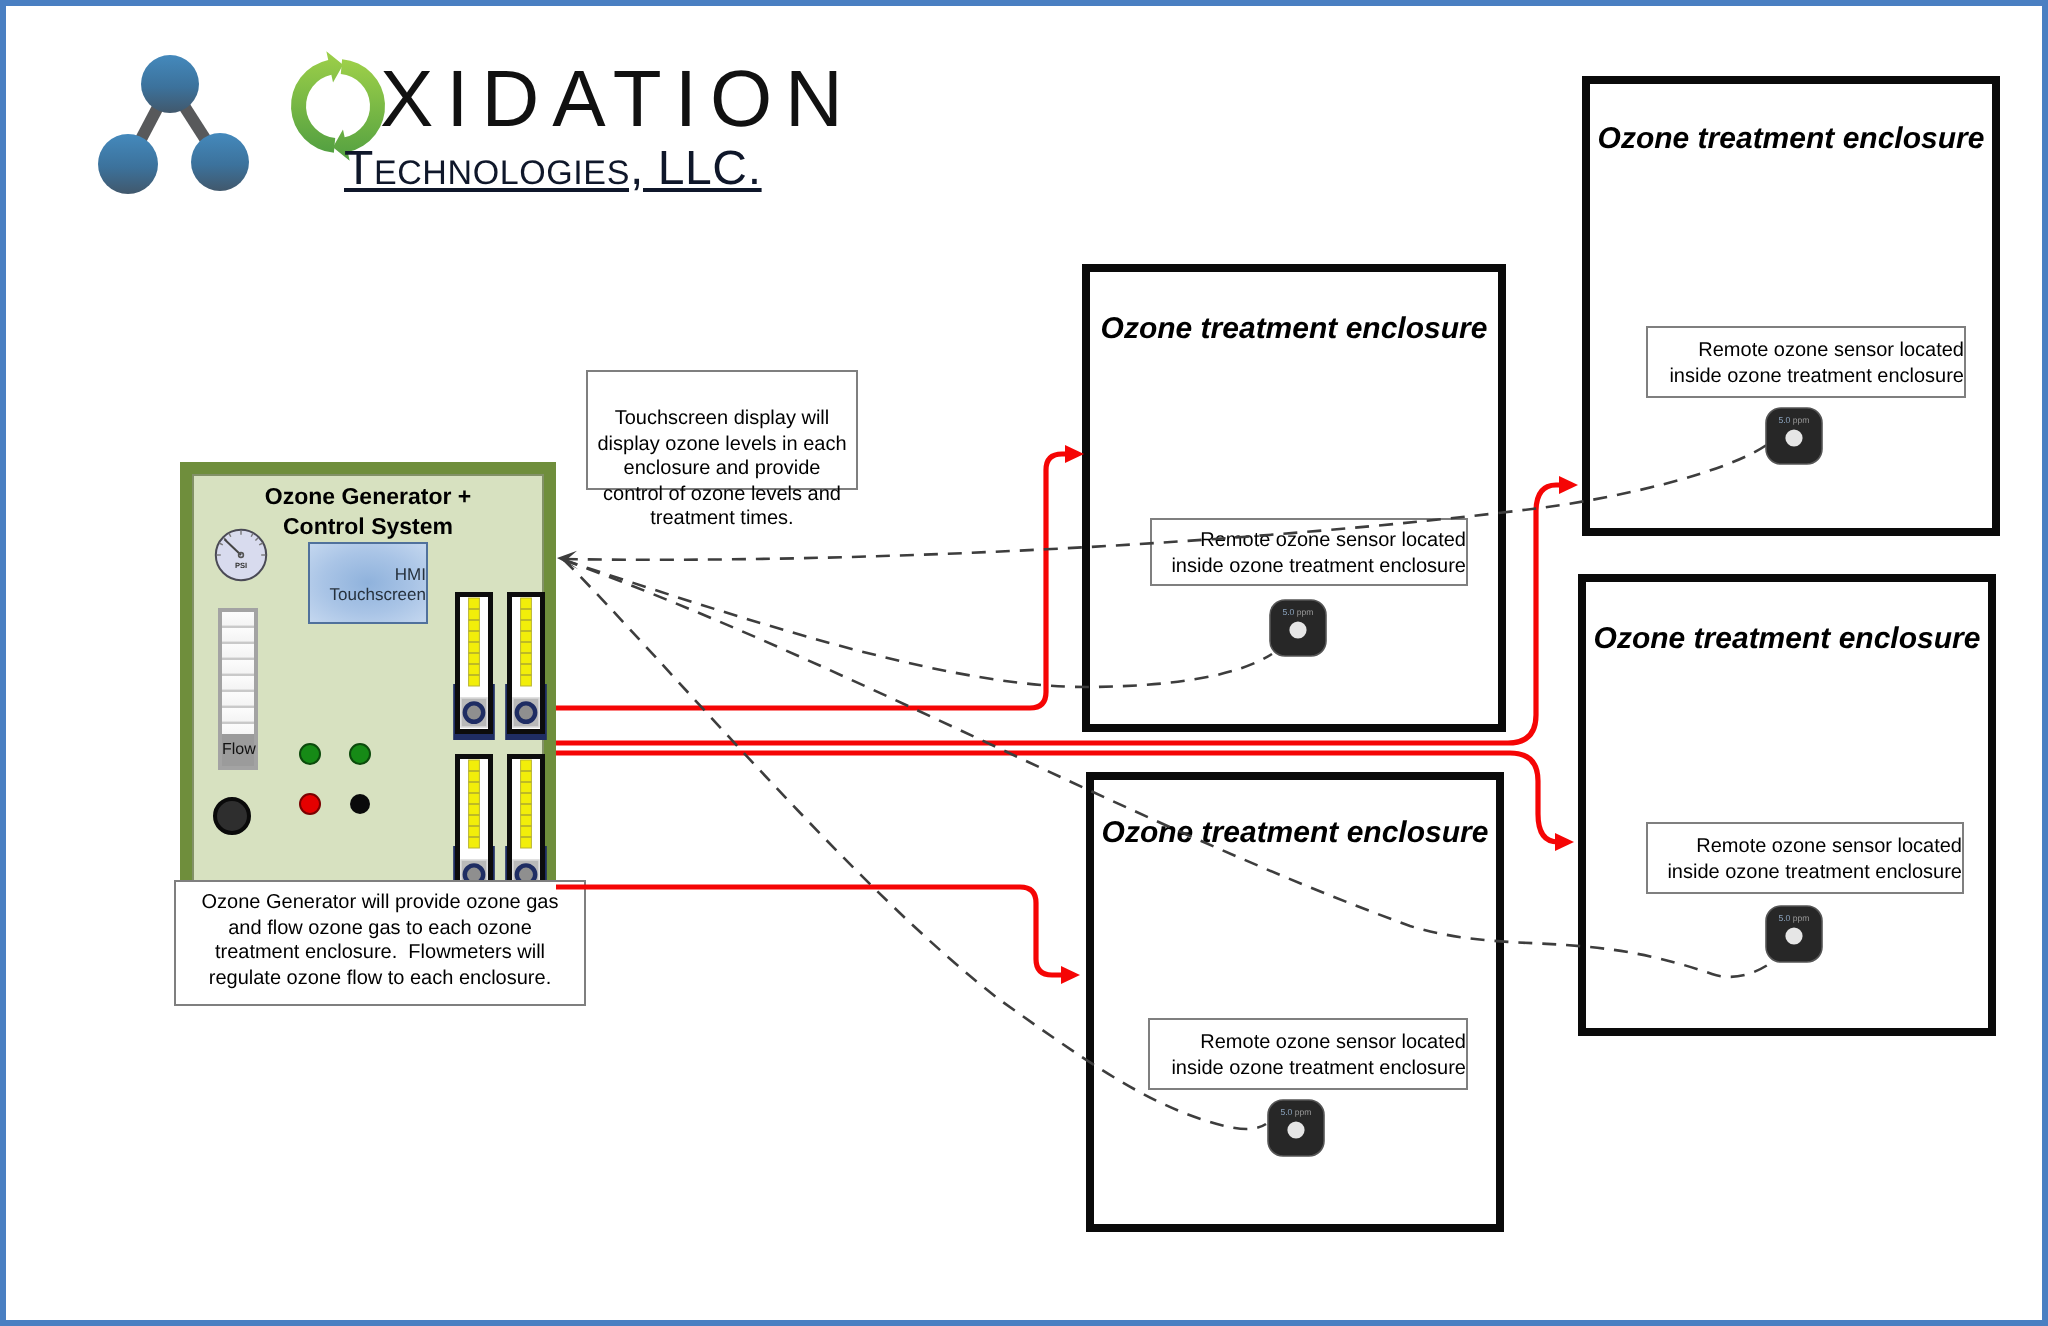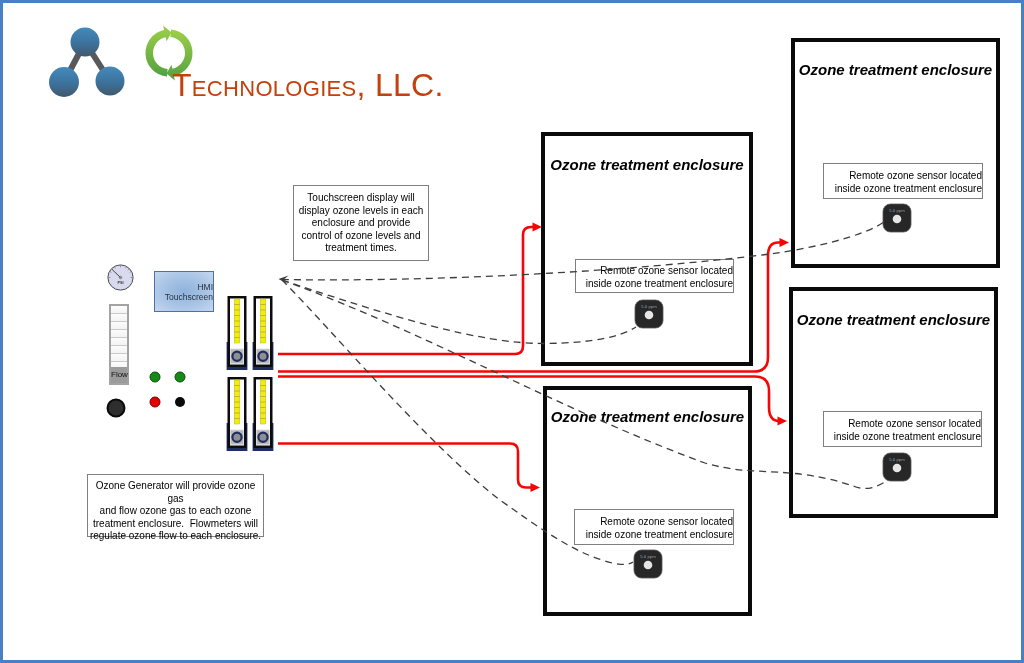--- a/index.html
+++ b/index.html
@@ -35,22 +35,26 @@
   <svg class="abs" style="left:139px; top:21px;" width="60" height="62" viewBox="-3 -5 60 62">
     <defs>
         <linearGradient id="recg" x1="0" y1="0" x2="0" y2="1">
       <stop offset="0" stop-color="#9ed049"></stop>
           <stop offset="1" stop-color="#53a041"></stop>
     </linearGradient>
       </defs>
     <path d="M24.95,50.41 A23.5,23.5 0 0 1 22.11,4.01 L21.18,-0.39 L29.53,6.4 L24.51,15.26 L23.67,11.35 A16.0,16.0 0 0 0 25.61,42.94 Z" fill="url(#recg)"></path>
     <path d="M29.05,3.59 A23.5,23.5 0 0 1 31.89,49.99 L32.82,54.39 L24.47,47.6 L29.49,38.74 L30.33,42.65 A16.0,16.0 0 0 0 28.39,11.06 Z" fill="url(#recg)"></path>
   </svg>
-  <div class="abs" style="left:172px; top:71px; font-size:32px; line-height:28px; letter-spacing:0.3px; color:#c2410c; font-variant:small-caps;">Technologies, LLC.</div>
+  <div class="abs" style="left:190px; top:30px; font-size:40px; line-height:40px; letter-spacing:6.5px; color:#111; font-weight:normal;">XIDATION</div>
+  <div class="abs" style="left:172px; top:71px; font-size:24px; line-height:28px; letter-spacing:0.3px; color:#0f172a; font-variant:small-caps;text-decoration:underline;">Technologies, LLC.</div>
 
+  <div class="abs" style="left:90px; top:231px; width:188px; height:225px; background:#d7e1c0; border:6px solid #6f8e3c; box-shadow: inset 0 0 0 1px rgba(60,80,30,.55);">
+    <div style="position:absolute; left:0; top:5px; width:100%; text-align:center; font-weight:bold; font-size:11.5px; line-height:14.5px; color:#000;">Ozone Generator +<br>Control System</div>
+  </div>
 
   <svg class="abs" style="left:107px; top:264px;" width="27" height="27" viewBox="0 0 27 27">
     <circle cx="13.5" cy="13.5" r="12.6" fill="#d8dbee" stroke="#4a4a55" stroke-width="1"></circle>
     <g stroke="#777" stroke-width="0.7">
       <line x1="13.5" y1="1.4" x2="13.5" y2="3.4"></line>
         <line x1="25.6" y1="13.5" x2="23.6" y2="13.5"></line>
       <line x1="1.4" y1="13.5" x2="3.4" y2="13.5"></line>
         <line x1="4.9" y1="4.9" x2="6.3" y2="6.3"></line>
       <line x1="22.1" y1="4.9" x2="20.7" y2="6.3"></line>
         <line x1="7.5" y1="2.6" x2="8.4" y2="4.4"></line>
@@ -96,23 +100,23 @@
         <rect x="3" y="53" width="13" height="14.5" fill="#b9b9b9" stroke="#d9d9d9" stroke-width="0.8"></rect>
         <circle cx="9.5" cy="60.3" r="4.6" fill="#8f8f8f" stroke="#1f2d63" stroke-width="2.2"></circle>
       </g>
     </defs>
     <use href="#fm" x="3.5" y="3"></use>
     <use href="#fm" x="29.5" y="3"></use>
     <use href="#fm" x="3.5" y="84"></use>
     <use href="#fm" x="29.5" y="84"></use>
   </svg>
 
-  <div class="note" style="left:293px; top:185px; width:136px; height:76px; padding-top:6px;">Touchscreen display will<br>display ozone levels in each<br>enclosure and provide<br>control of ozone levels and<br>treatment times.</div>
+  <div class="note" style="left:293px; top:185px; width:136px; height:60px; padding-top:18px;">Touchscreen display will<br>display ozone levels in each<br>enclosure and provide<br>control of ozone levels and<br>treatment times.</div>
 
-  <div class="note" style="left:87px; top:474px; width:177px; height:63px; padding-top:5px;">Ozone Generator will provide ozone gas<br>and flow ozone gas to each ozone<br>treatment enclosure.&nbsp; Flowmeters will<br>regulate ozone flow to each enclosure.</div>
+  <div class="note" style="left:87px; top:440px; width:206px; height:63px; padding-top:5px;">Ozone Generator will provide ozone gas<br>and flow ozone gas to each ozone<br>treatment enclosure.&nbsp; Flowmeters will<br>regulate ozone flow to each enclosure.</div>
 
   <div class="encl" style="left:541px; top:132px; width:212px; height:234px;">
     <div class="encl-title" style="top:20px;">Ozone treatment enclosure</div>
   </div>
   <div class="encl" style="left:543px; top:386px; width:209px; height:230px;">
     <div class="encl-title" style="top:18px;">Ozone treatment enclosure</div>
   </div>
   <div class="encl" style="left:791px; top:38px; width:209px; height:230px;">
     <div class="encl-title" style="top:19px;">Ozone treatment enclosure</div>
   </div>

